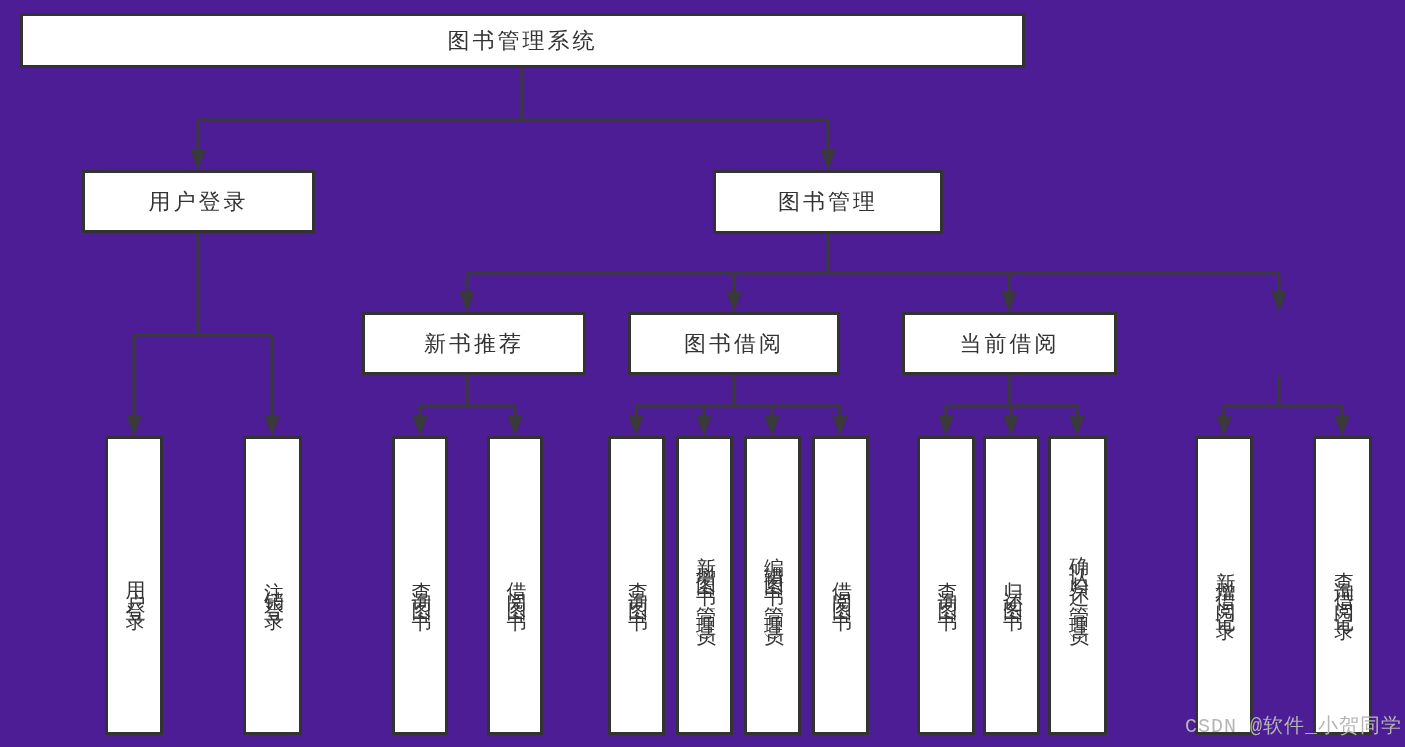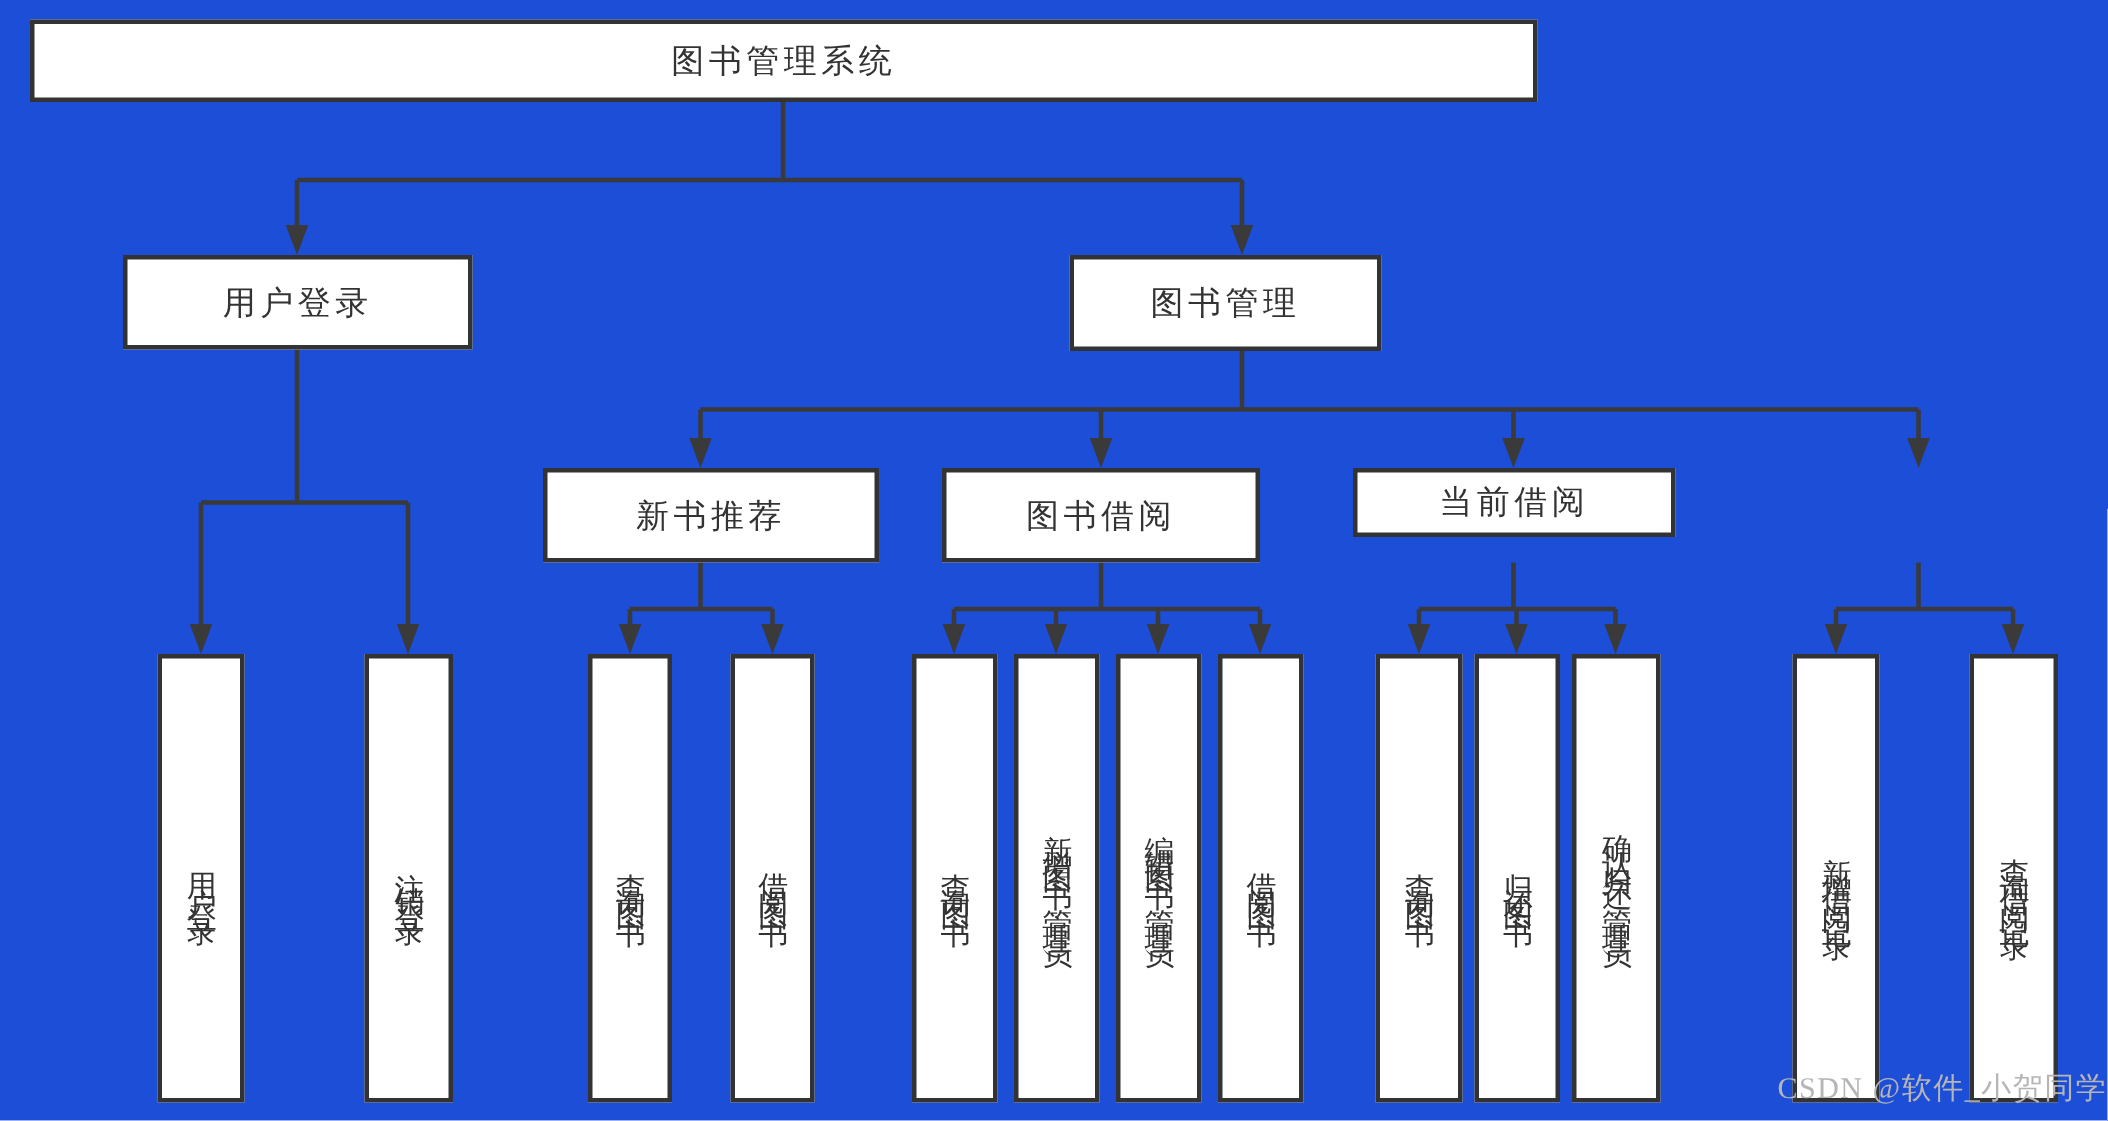--- a/index.html
+++ b/index.html
@@ -4,22 +4,22 @@
 <style>
   html, body {
     margin: 0;
     padding: 0;
     background: #ffffff;
   }
   .stage {
     position: relative;
     width: 1405px;
     height: 747px;
-    background: #1d4ed8;
-    font-family: Liberation Serif, serif;
+    background: #4c1d95;
+    font-family: Liberation Mono, monospace;
     color: #333333;
     overflow: hidden;
   }
   .connectors {
     position: absolute;
     left: 0;
     top: 0;
     z-index: 0;
   }
   .node {
@@ -93,31 +93,31 @@
     <use href="#ah" x="1342" y="436"></use>
   </svg>
 
   <div class="node hbox" style="left:20px; top:13px; width:1005px; height:55px;">
     <span>图书管理系统</span>
   </div>
 
   <div class="node hbox" style="left:82px; top:170px; width:233px; height:63px;">
     <span>用户登录</span>
   </div>
-  <div class="node hbox" style="left:713px; top:170px; width:208px; height:64px;">
+  <div class="node hbox" style="left:713px; top:170px; width:230px; height:64px;">
     <span>图书管理</span>
   </div>
 
   <div class="node hbox" style="left:362px; top:312px; width:224px; height:63px;">
     <span>新书推荐</span>
   </div>
   <div class="node hbox" style="left:628px; top:312px; width:212px; height:63px;text-align:center;">
     <span>图书借阅</span>
   </div>
-  <div class="node hbox" style="left:902px; top:312px; width:215px; height:46px;">
+  <div class="node hbox" style="left:902px; top:312px; width:215px; height:63px;">
     <span>当前借阅</span>
   </div>
 
   <div class="node vbox" style="left:105px; top:436px; width:58px; height:299px;">
     <span class="vtext">用户登录</span>
   </div>
   <div class="node vbox" style="left:243px; top:436px; width:59px; height:299px;">
     <span class="vtext">注销登录</span>
   </div>
 

